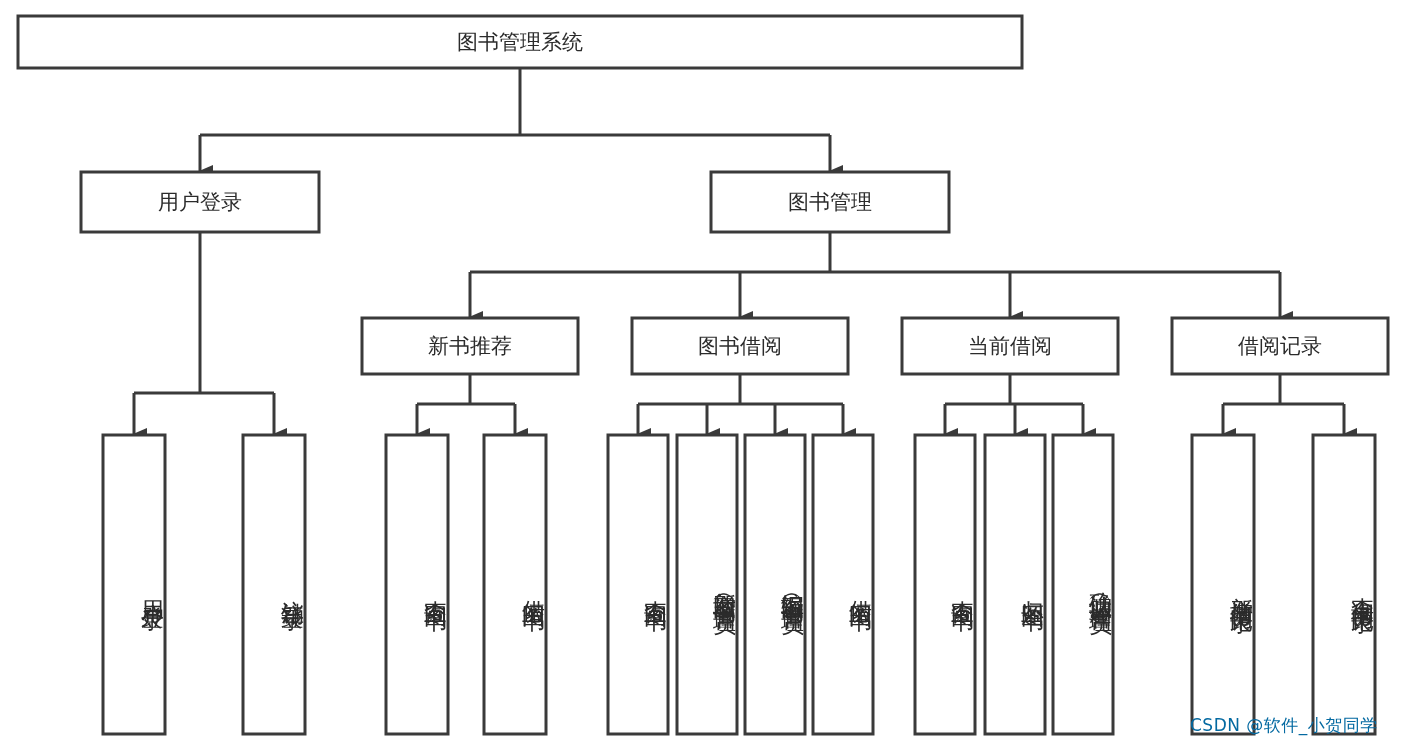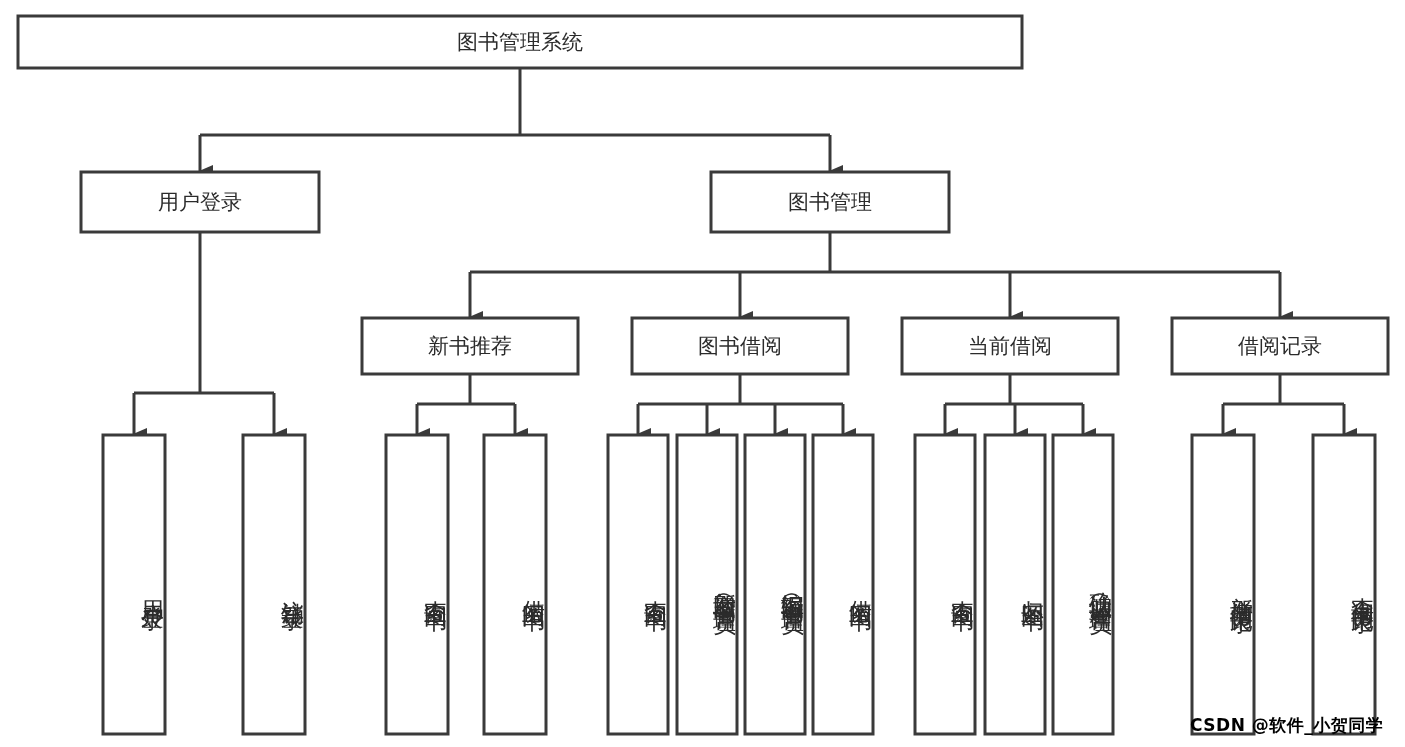--- a/index.html
+++ b/index.html
@@ -70,24 +70,23 @@
     letter-spacing: 3px;
     white-space: nowrap;
     pointer-events: none;
   }
   .watermark {
     position: absolute;
     left: 1190px;
     top: 714px;
     font-family: "DejaVu Sans", "Liberation Sans", sans-serif;
     font-size: 17px;
-    color: #000000;
+    color: #0369a1;
     white-space: nowrap;
     letter-spacing: 0.5px;
-    font-weight: bold;
   }
 </style>
 </head>
 <body>
 
 <div id="diagram-root">
 
   <svg id="tree-canvas" viewBox="0 0 1405 747">
     <defs>
       <marker id="arrow" viewBox="0 0 12 14" refX="6" refY="13" markerWidth="12" markerHeight="14" orient="auto-start-reverse" markerUnits="userSpaceOnUse">

